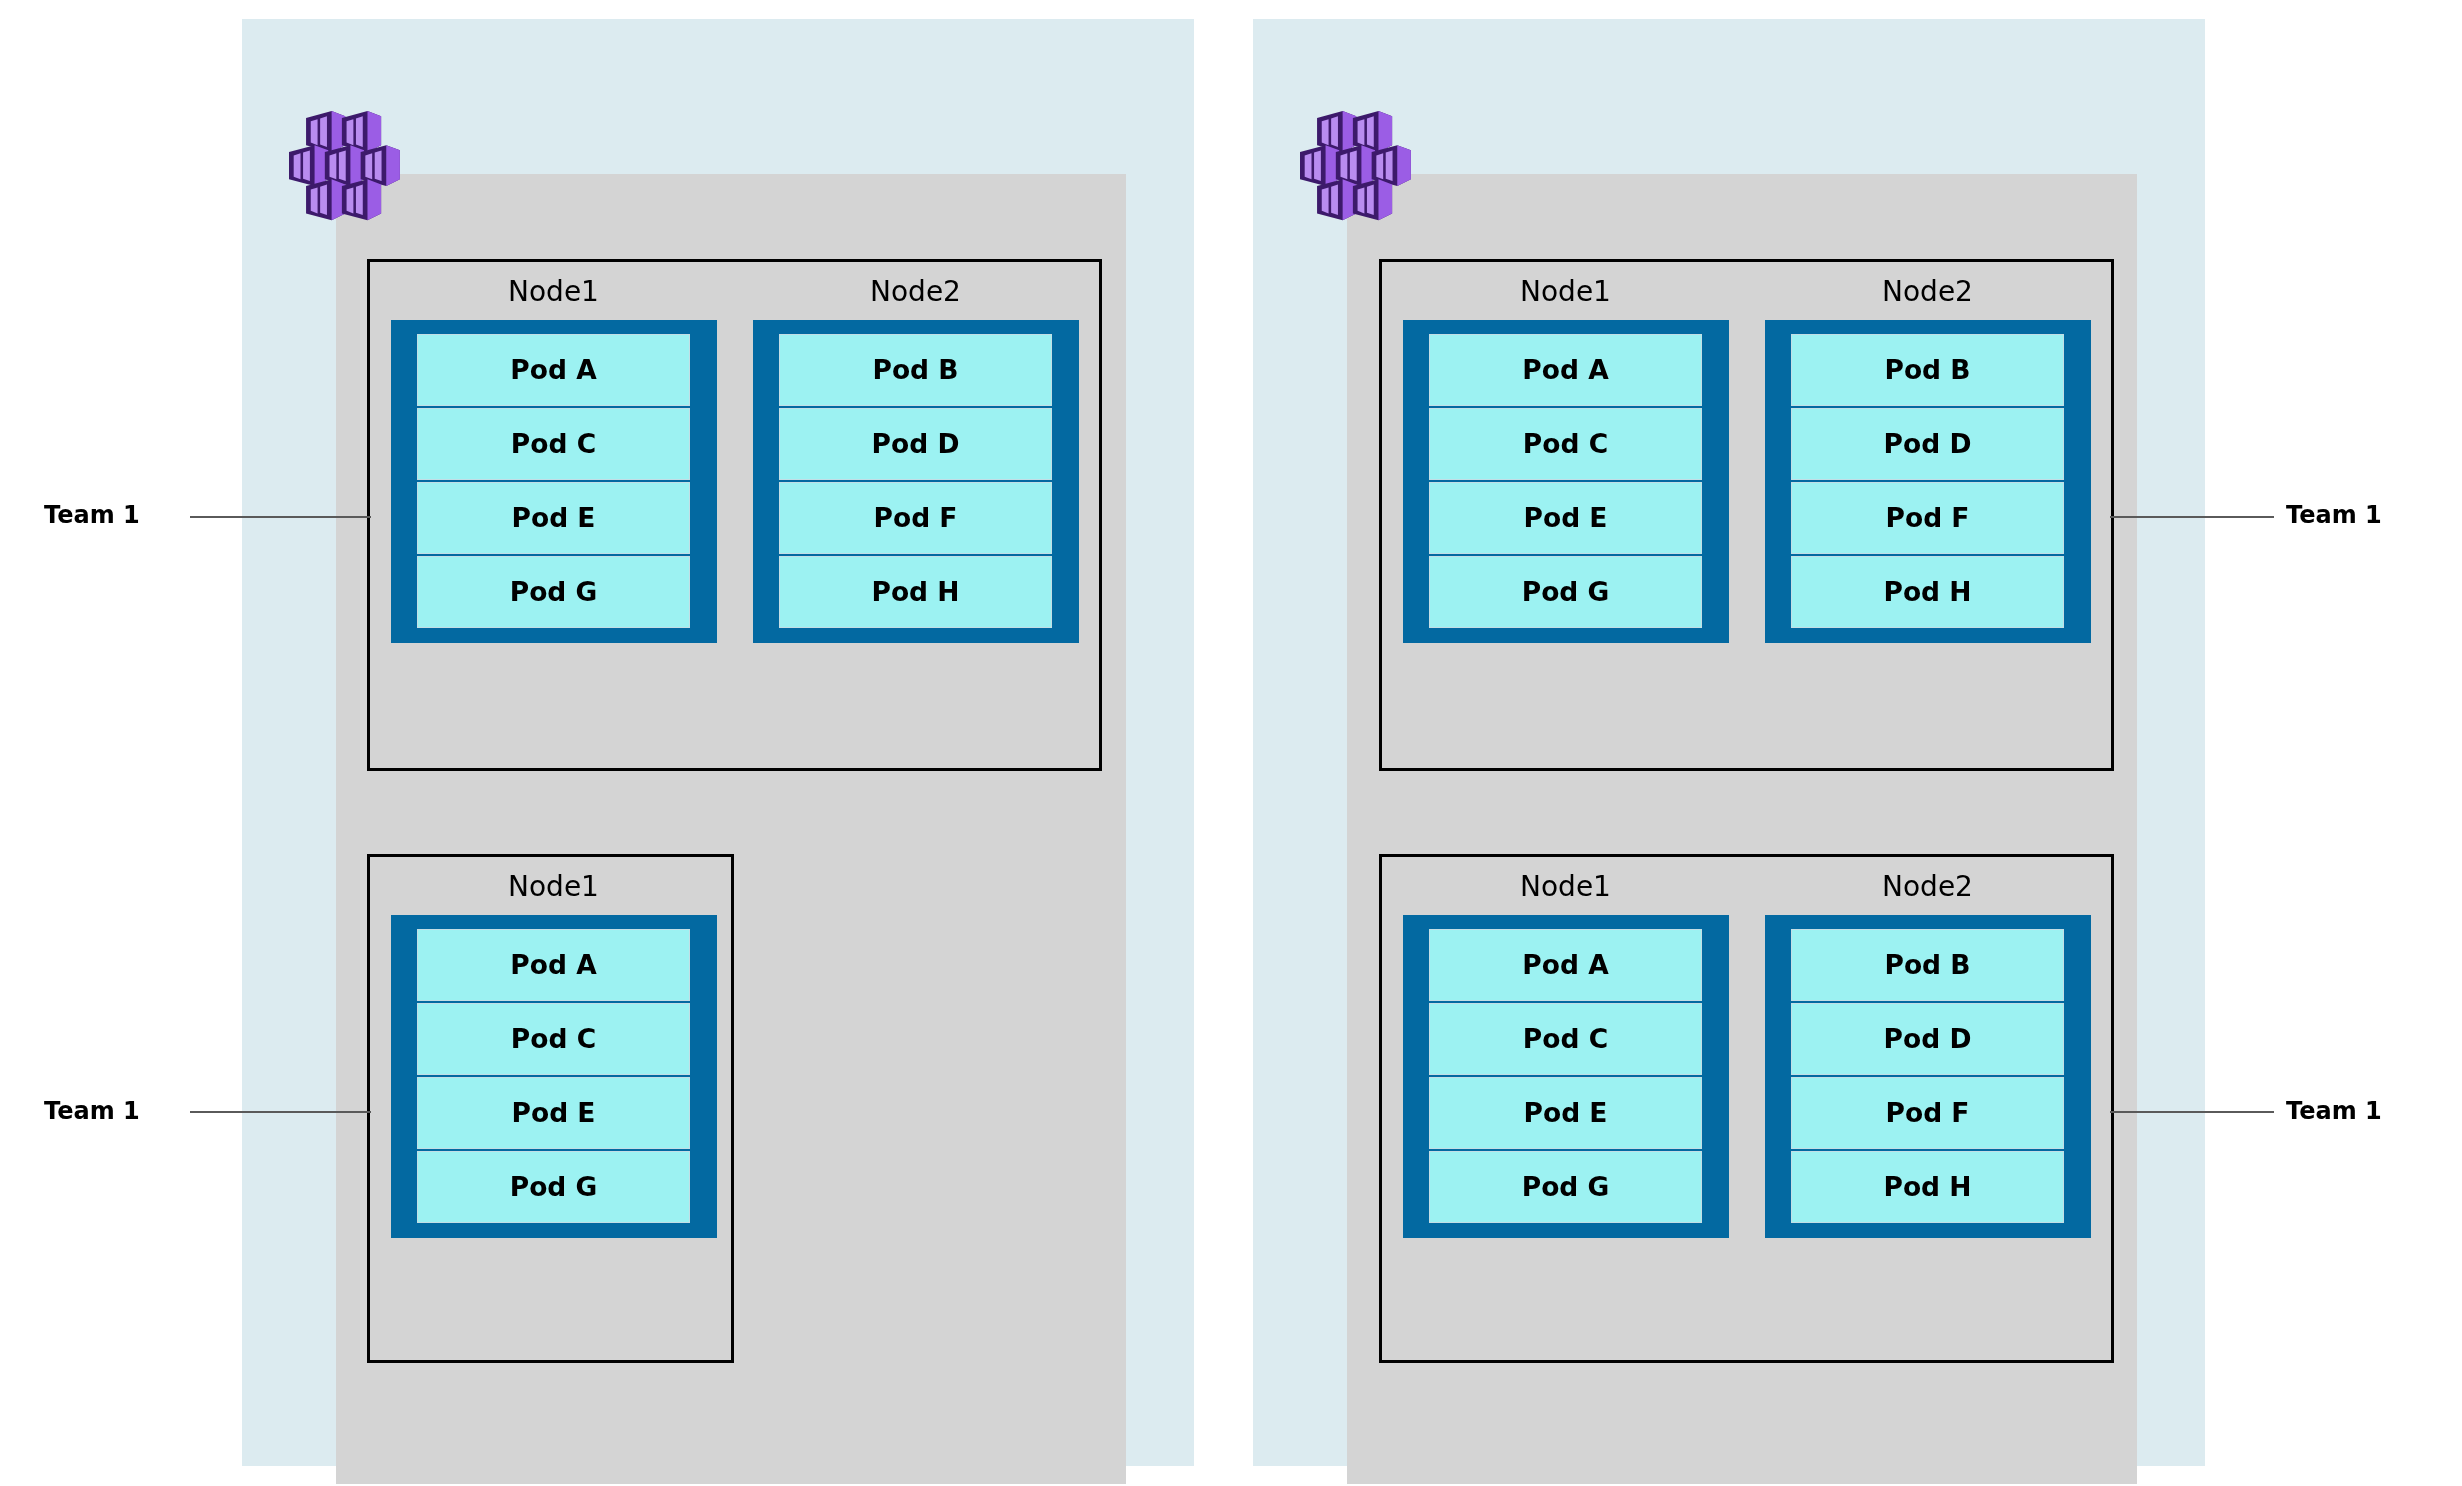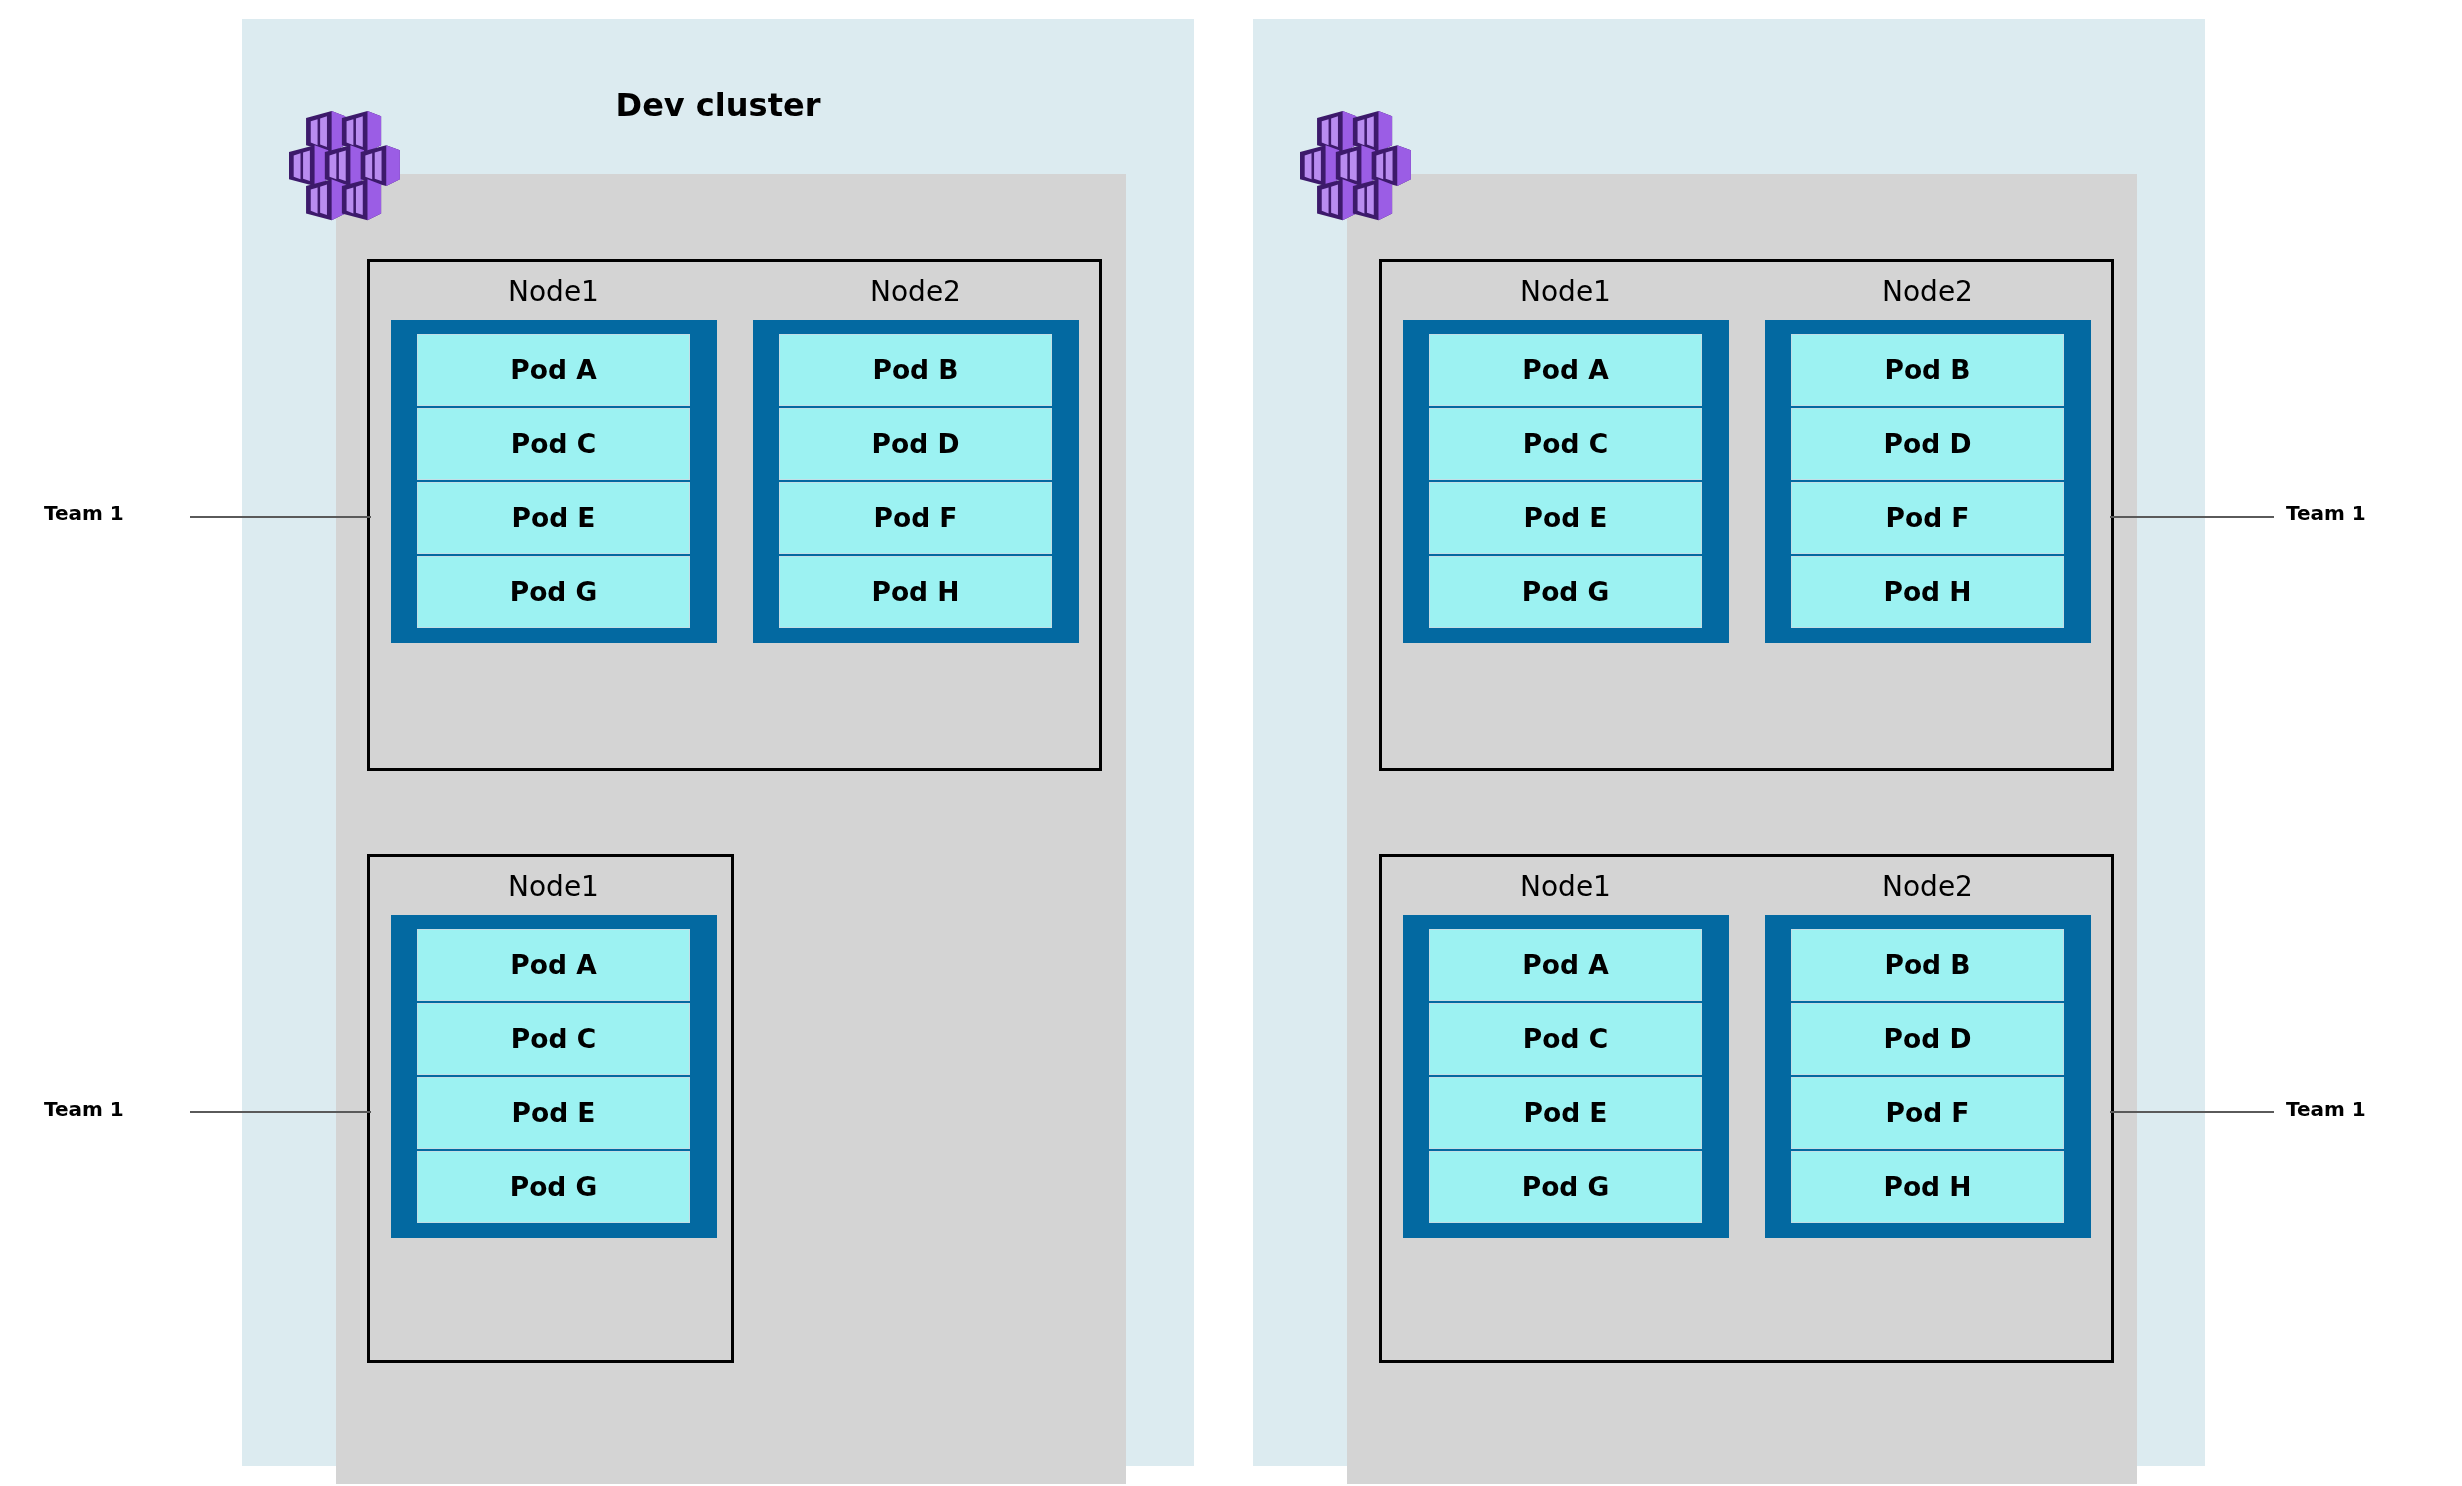--- a/index.html
+++ b/index.html
@@ -128,21 +128,21 @@
     justify-content: center;
     font-size: 26.5px;
     font-weight: bold;
     color: #000000;
     white-space: nowrap;
   }
 
   
   .team-label {
     position: absolute;
-    font-size: 20px;
+    font-size: 24px;
     font-weight: bold;
     color: #000000;
     white-space: nowrap;
   }
   .leader {
     position: absolute;
     height: 0;
     border-top: 2.6px solid #5A5A5A;
   }
 
@@ -155,21 +155,20 @@
   #team-stage-1-line  { left: 2110px; top: 516px;  width: 164px; }
   #team-stage-2-label { left: 2286px; top: 1097px; }
   #team-stage-2-line  { left: 2110px; top: 1111px; width: 164px; }
 </style>
 </head>
 <body>
 
 <div class="canvas">
 
   <div class="cluster" id="cluster-dev">
-    <div class="cluster-title">Dev cluster</div>
     <div class="cluster-body"></div>
   </div>
 
   <div class="logo">
     <svg viewBox="0 0 170 130" xmlns="http://www.w3.org/2000/svg">
       <defs>
         <g id="cube">
           <path d="M0 8 L30 0 L46 6 L46 40 L30 48 L0 40 Z" fill="#3D1A6B"></path>
           <path d="M30 0 L46 6 L46 40 L30 48 Z" fill="#9B5DE5"></path>
           <path d="M3 10 L27 3 L27 45 L3 38 Z" fill="#3D1A6B"></path>

